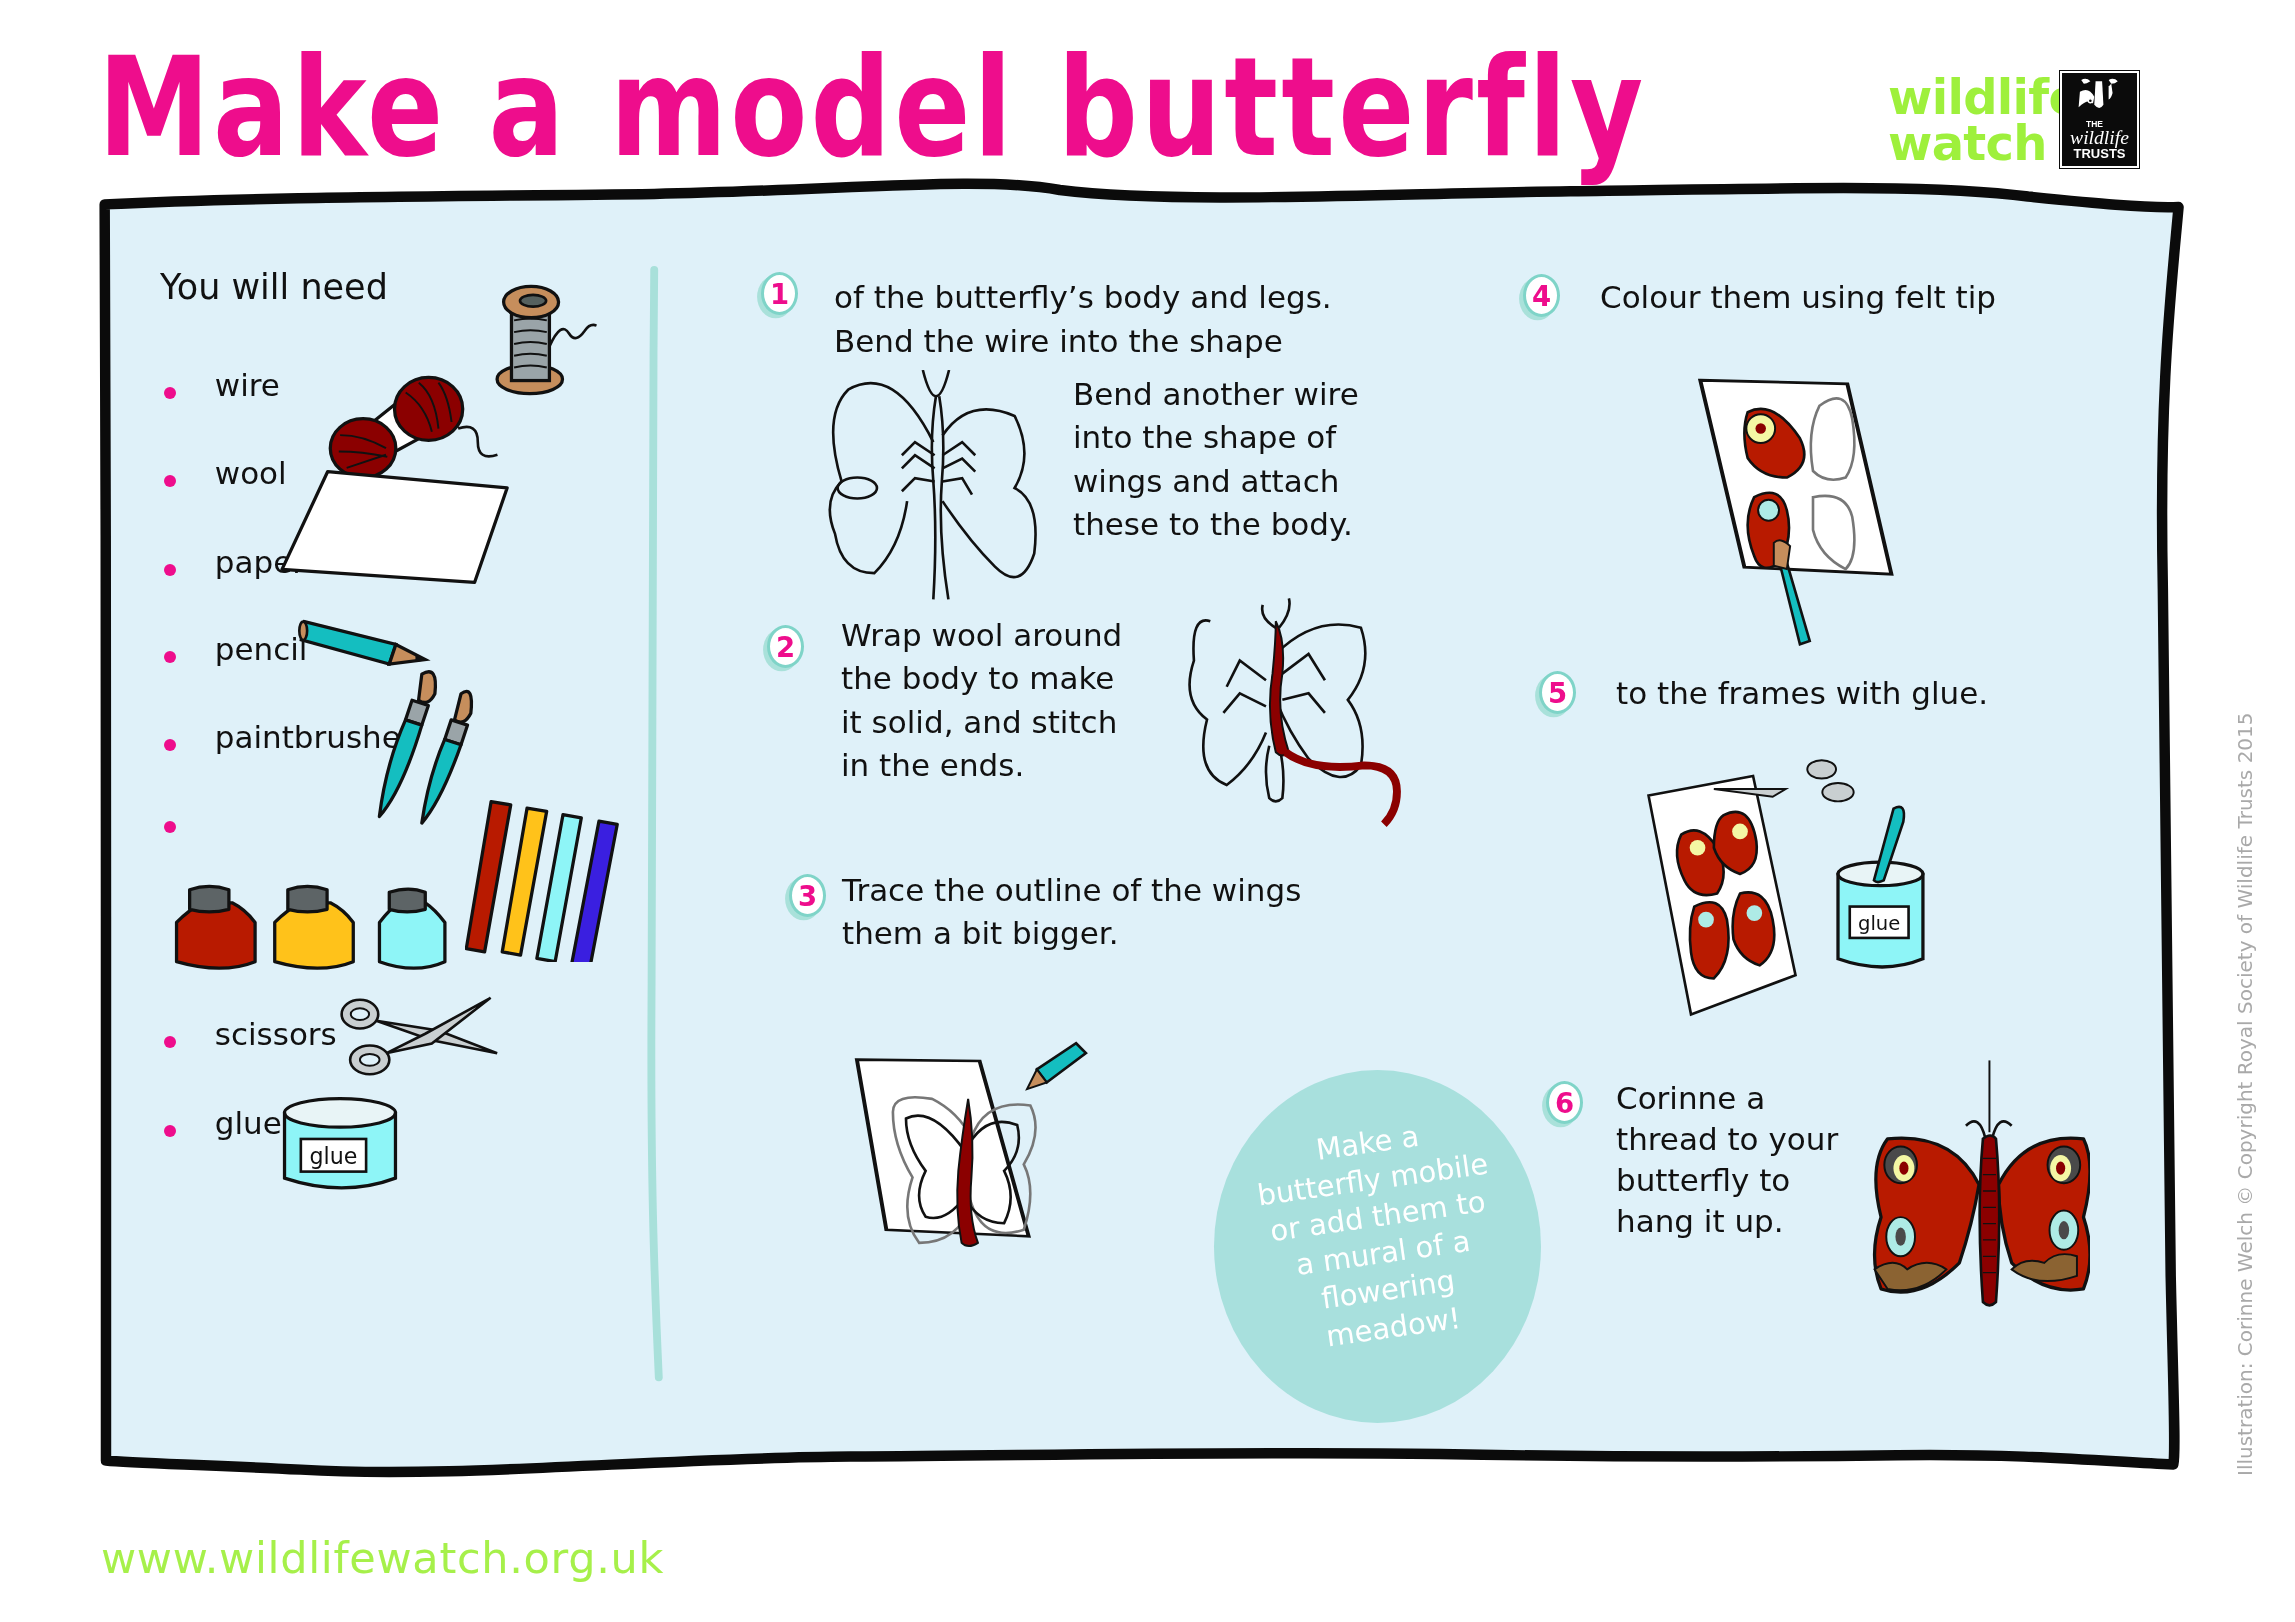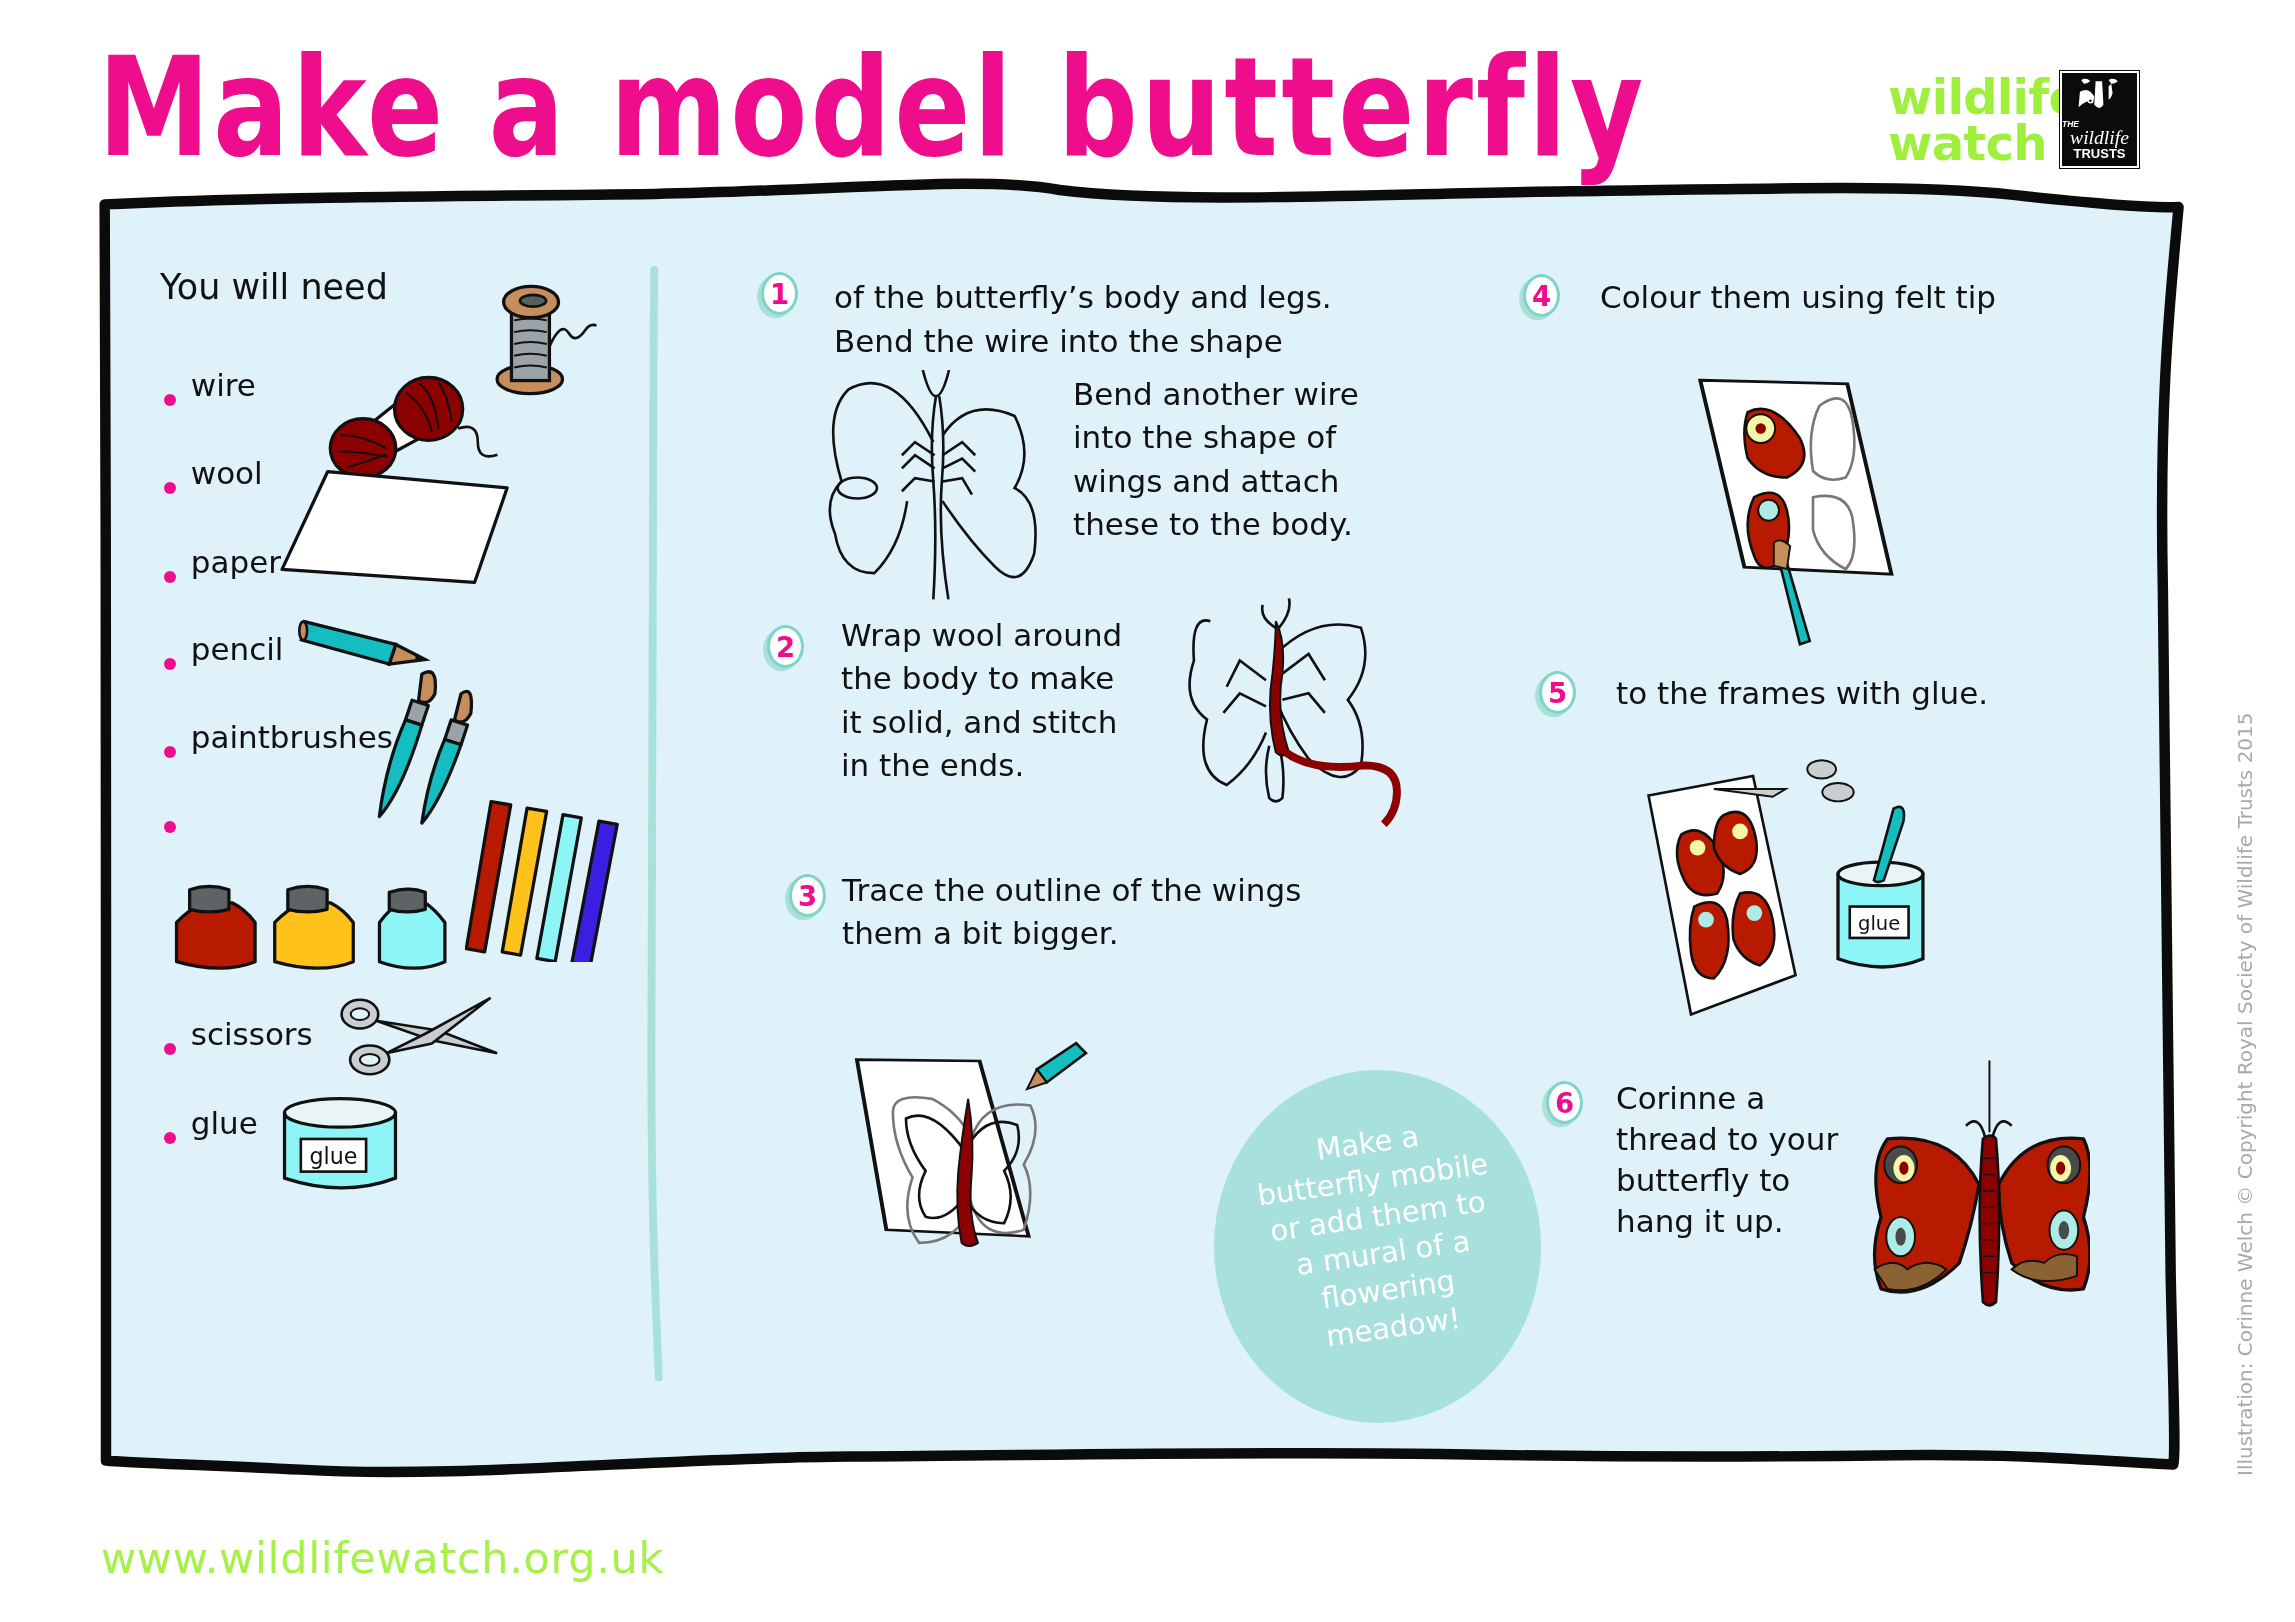--- a/index.html
+++ b/index.html
@@ -29,32 +29,32 @@
     letter-spacing: -0.7px;
   }
   .wt-logo {
     left: 2060px; top: 71px; width: 79px; height: 97px;
     background: #0b0b0b; border: 2px solid #fff; outline: 1.3px solid #0b0b0b;
     color: #fff; text-align: center;
     display: flex; flex-direction: column; align-items: center; justify-content: flex-end;
     padding-bottom: 6.5px;
   }
   .wt-logo .badger { width: 47px; height: 41px; margin-bottom: 2.6px; }
-  .wt-logo .the { font-family: "Liberation Sans", sans-serif; font-size: 8.5px; font-weight: bold; align-self: flex-start; margin-left: 0; line-height: 1; font-style: italic; }
+  .wt-logo .the { font-family: "Liberation Sans", sans-serif; font-size: 8.5px; font-weight: bold; align-self: flex-start; margin-left: 24px; line-height: 1; }
   .wt-logo .wild { font-family: "Liberation Serif", serif; font-style: italic; font-size: 19.6px; line-height: 0.9; }
   .wt-logo .trusts { font-family: "Liberation Sans", sans-serif; font-size: 13px; font-weight: bold; line-height: 1; }
 
   
   .panel-svg { left: 0; top: 0; width: 2295px; height: 1623px; }
 
   .hand { font-family: "DejaVu Sans", sans-serif; font-weight: normal; color: #111; }
 
   
   .need-heading { left: 160px; top: 267px; font-size: 35px; }
-  .need-item { left: 164px; font-size: 31px; display: flex; align-items: flex-end; white-space: nowrap; line-height: 1.32; }
+  .need-item { left: 164px; font-size: 31px; display: flex; align-items: center; white-space: nowrap; line-height: 1.32; gap: 24px; }
   .bullet { width: 12.4px; height: 12.4px; border-radius: 50%; background: #EE0D8C; margin-right: 14.4px; margin-top: 15.7px; flex: 0 0 auto; }
 
   
   .step { font-size: 31px; line-height: 1.42; white-space: nowrap; }
   .step-num {
     position: absolute; width: 37px; height: 43px; border-radius: 50%;
     background: #fff; border: 3.9px solid #7FD4C8;
     box-shadow: -3.9px 3.3px 0 #A9E1DA;
     color: #EE0D8C; font-size: 27.5px; font-weight: bold;
     display: flex; align-items: center; justify-content: center;

